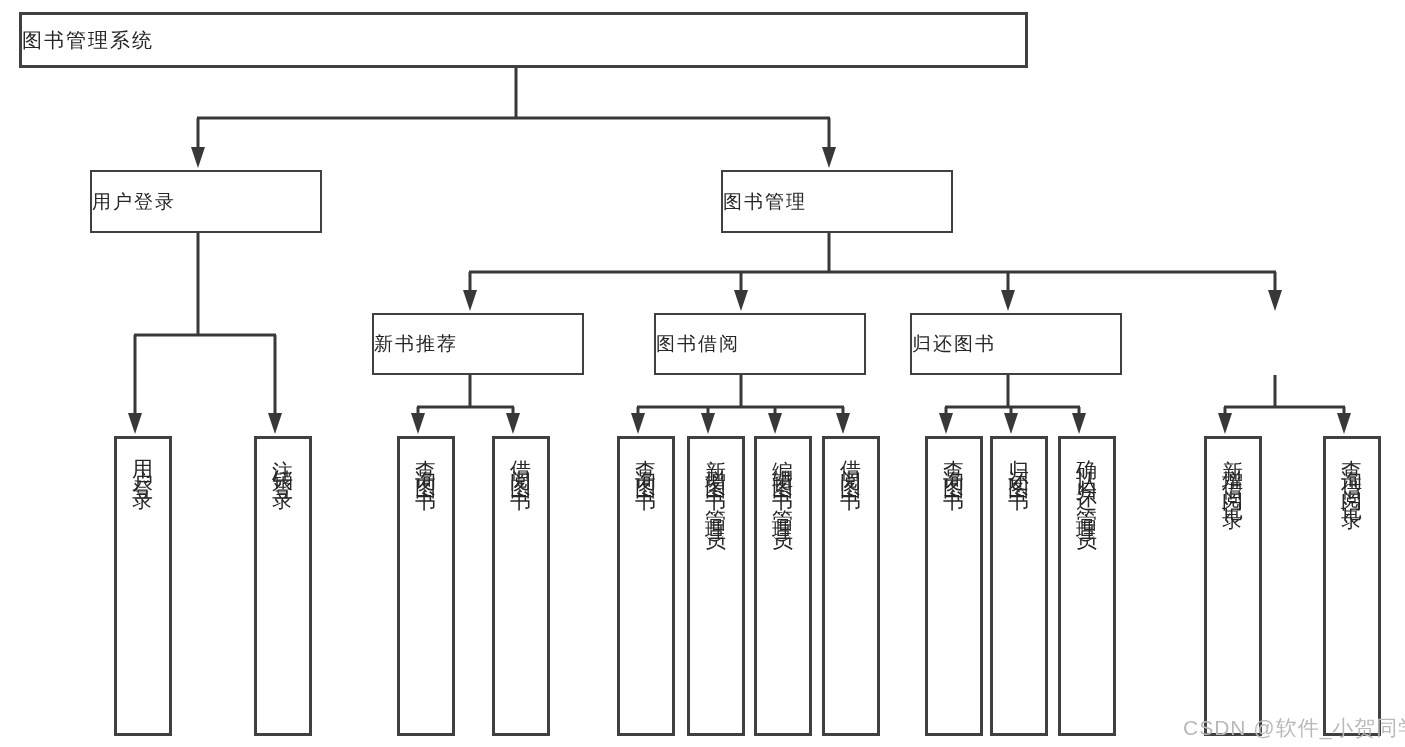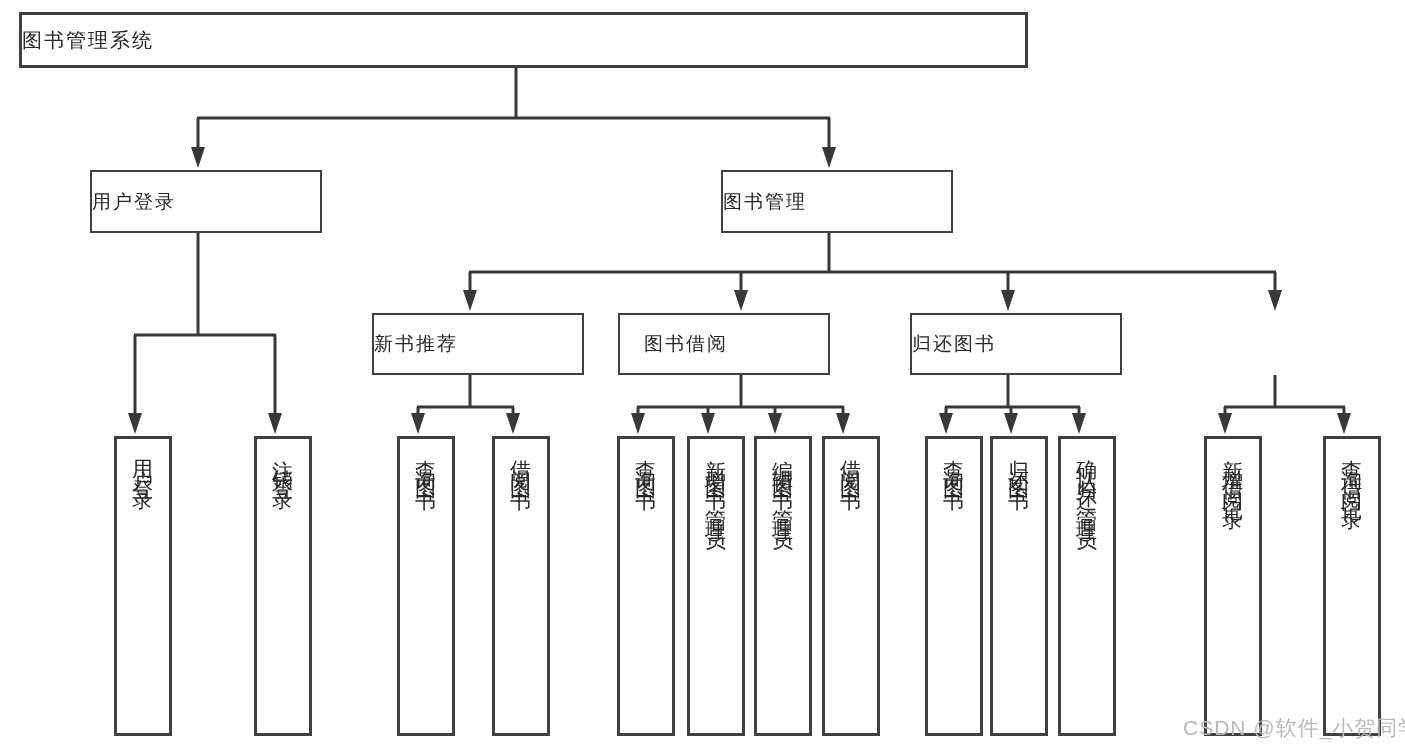--- a/index.html
+++ b/index.html
@@ -93,21 +93,21 @@
   <div class="node" style="left:82px;top:170px;width:232px;height:63px;">
     <span>用户登录</span>
   </div>
   <div class="node" style="left:713px;top:170px;width:232px;height:63px;">
     <span>图书管理</span>
   </div>
 
   <div class="node" style="left:364px;top:313px;width:212px;height:62px;">
     <span>新书推荐</span>
   </div>
-  <div class="node" style="left:610px;top:313px;width:212px;height:62px;padding-left:24px;">
+  <div class="node" style="left:646px;top:313px;width:212px;height:62px;">
     <span>图书借阅</span>
   </div>
   <div class="node" style="left:902px;top:313px;width:212px;height:62px;">
     <span>归还图书</span>
   </div>
 
   <div class="node leaf" style="left:106px;top:436px;width:58px;height:300px;">
     <span>用户登录</span>
   </div>
   <div class="node leaf" style="left:246px;top:436px;width:58px;height:300px;">

